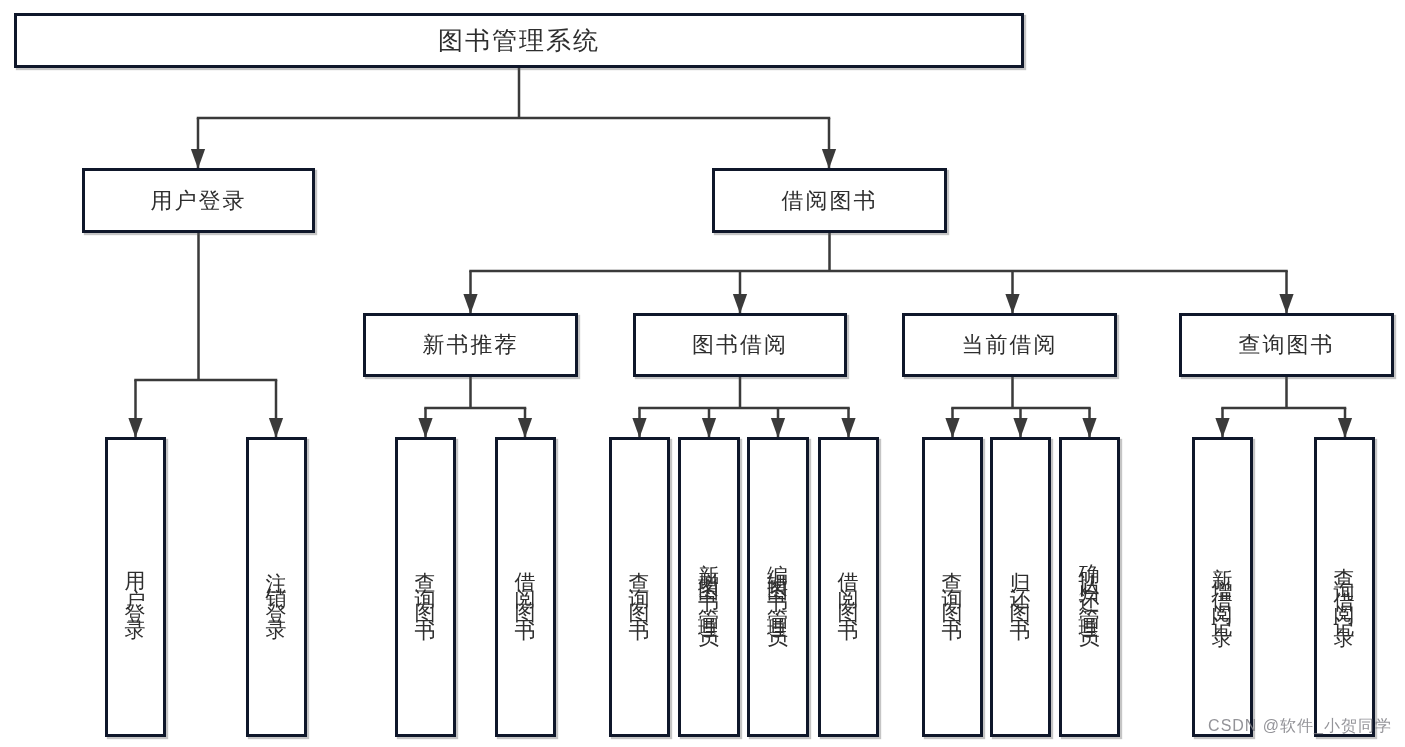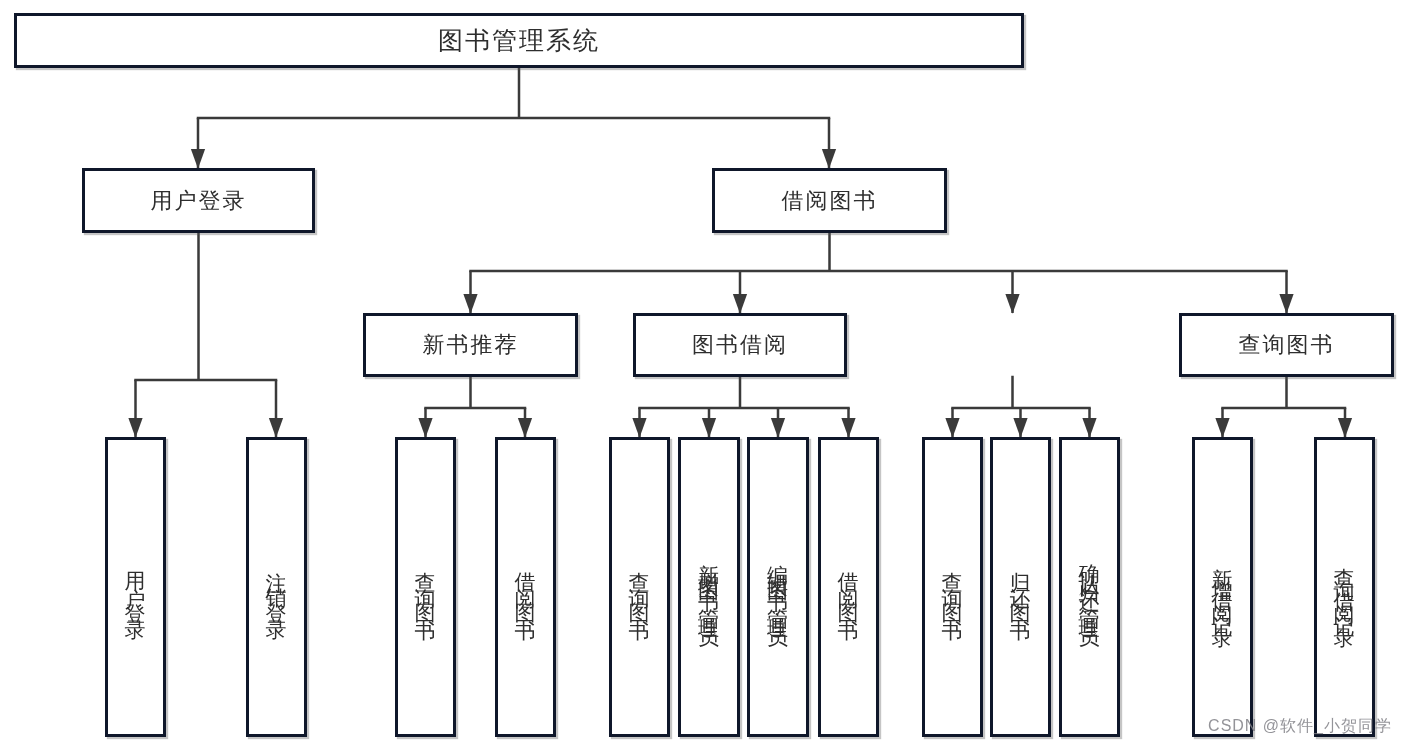--- a/index.html
+++ b/index.html
@@ -98,20 +98,21 @@
     </g>
   </svg>
 
   <div class="node lvl1" style="left:14px;top:13px;width:1010px;height:55px">图书管理系统</div>
 
   <div class="node h" style="left:82px;top:168px;width:233px;height:65px">用户登录</div>
   <div class="node h" style="left:712px;top:168px;width:235px;height:65px">借阅图书</div>
 
   <div class="node h" style="left:633px;top:313px;width:214px;height:64px">图书借阅</div>
   <div class="node h" style="left:363px;top:313px;width:215px;height:64px">新书推荐</div>
+  <div class="node h" style="left:902px;top:313px;width:215px;height:64px">当前借阅</div>
   <div class="node h" style="left:1179px;top:313px;width:215px;height:64px">查询图书</div>
 
   <div class="node v ls4" style="left:105px;top:437px;width:61px;height:300px">用户登录</div>
   <div class="node v ls4" style="left:246px;top:437px;width:61px;height:300px">注销登录</div>
 
   <div class="node v ls4" style="left:395px;top:437px;width:61px;height:300px">查询图书</div>
   <div class="node v ls4" style="left:495px;top:437px;width:61px;height:300px">借阅图书</div>
 
   <div class="node v ls4" style="left:609px;top:437px;width:61px;height:300px">查询图书</div>
   <div class="node v ls9" style="left:678px;top:437px;width:62px;height:300px">新增图书（管理员）</div>

